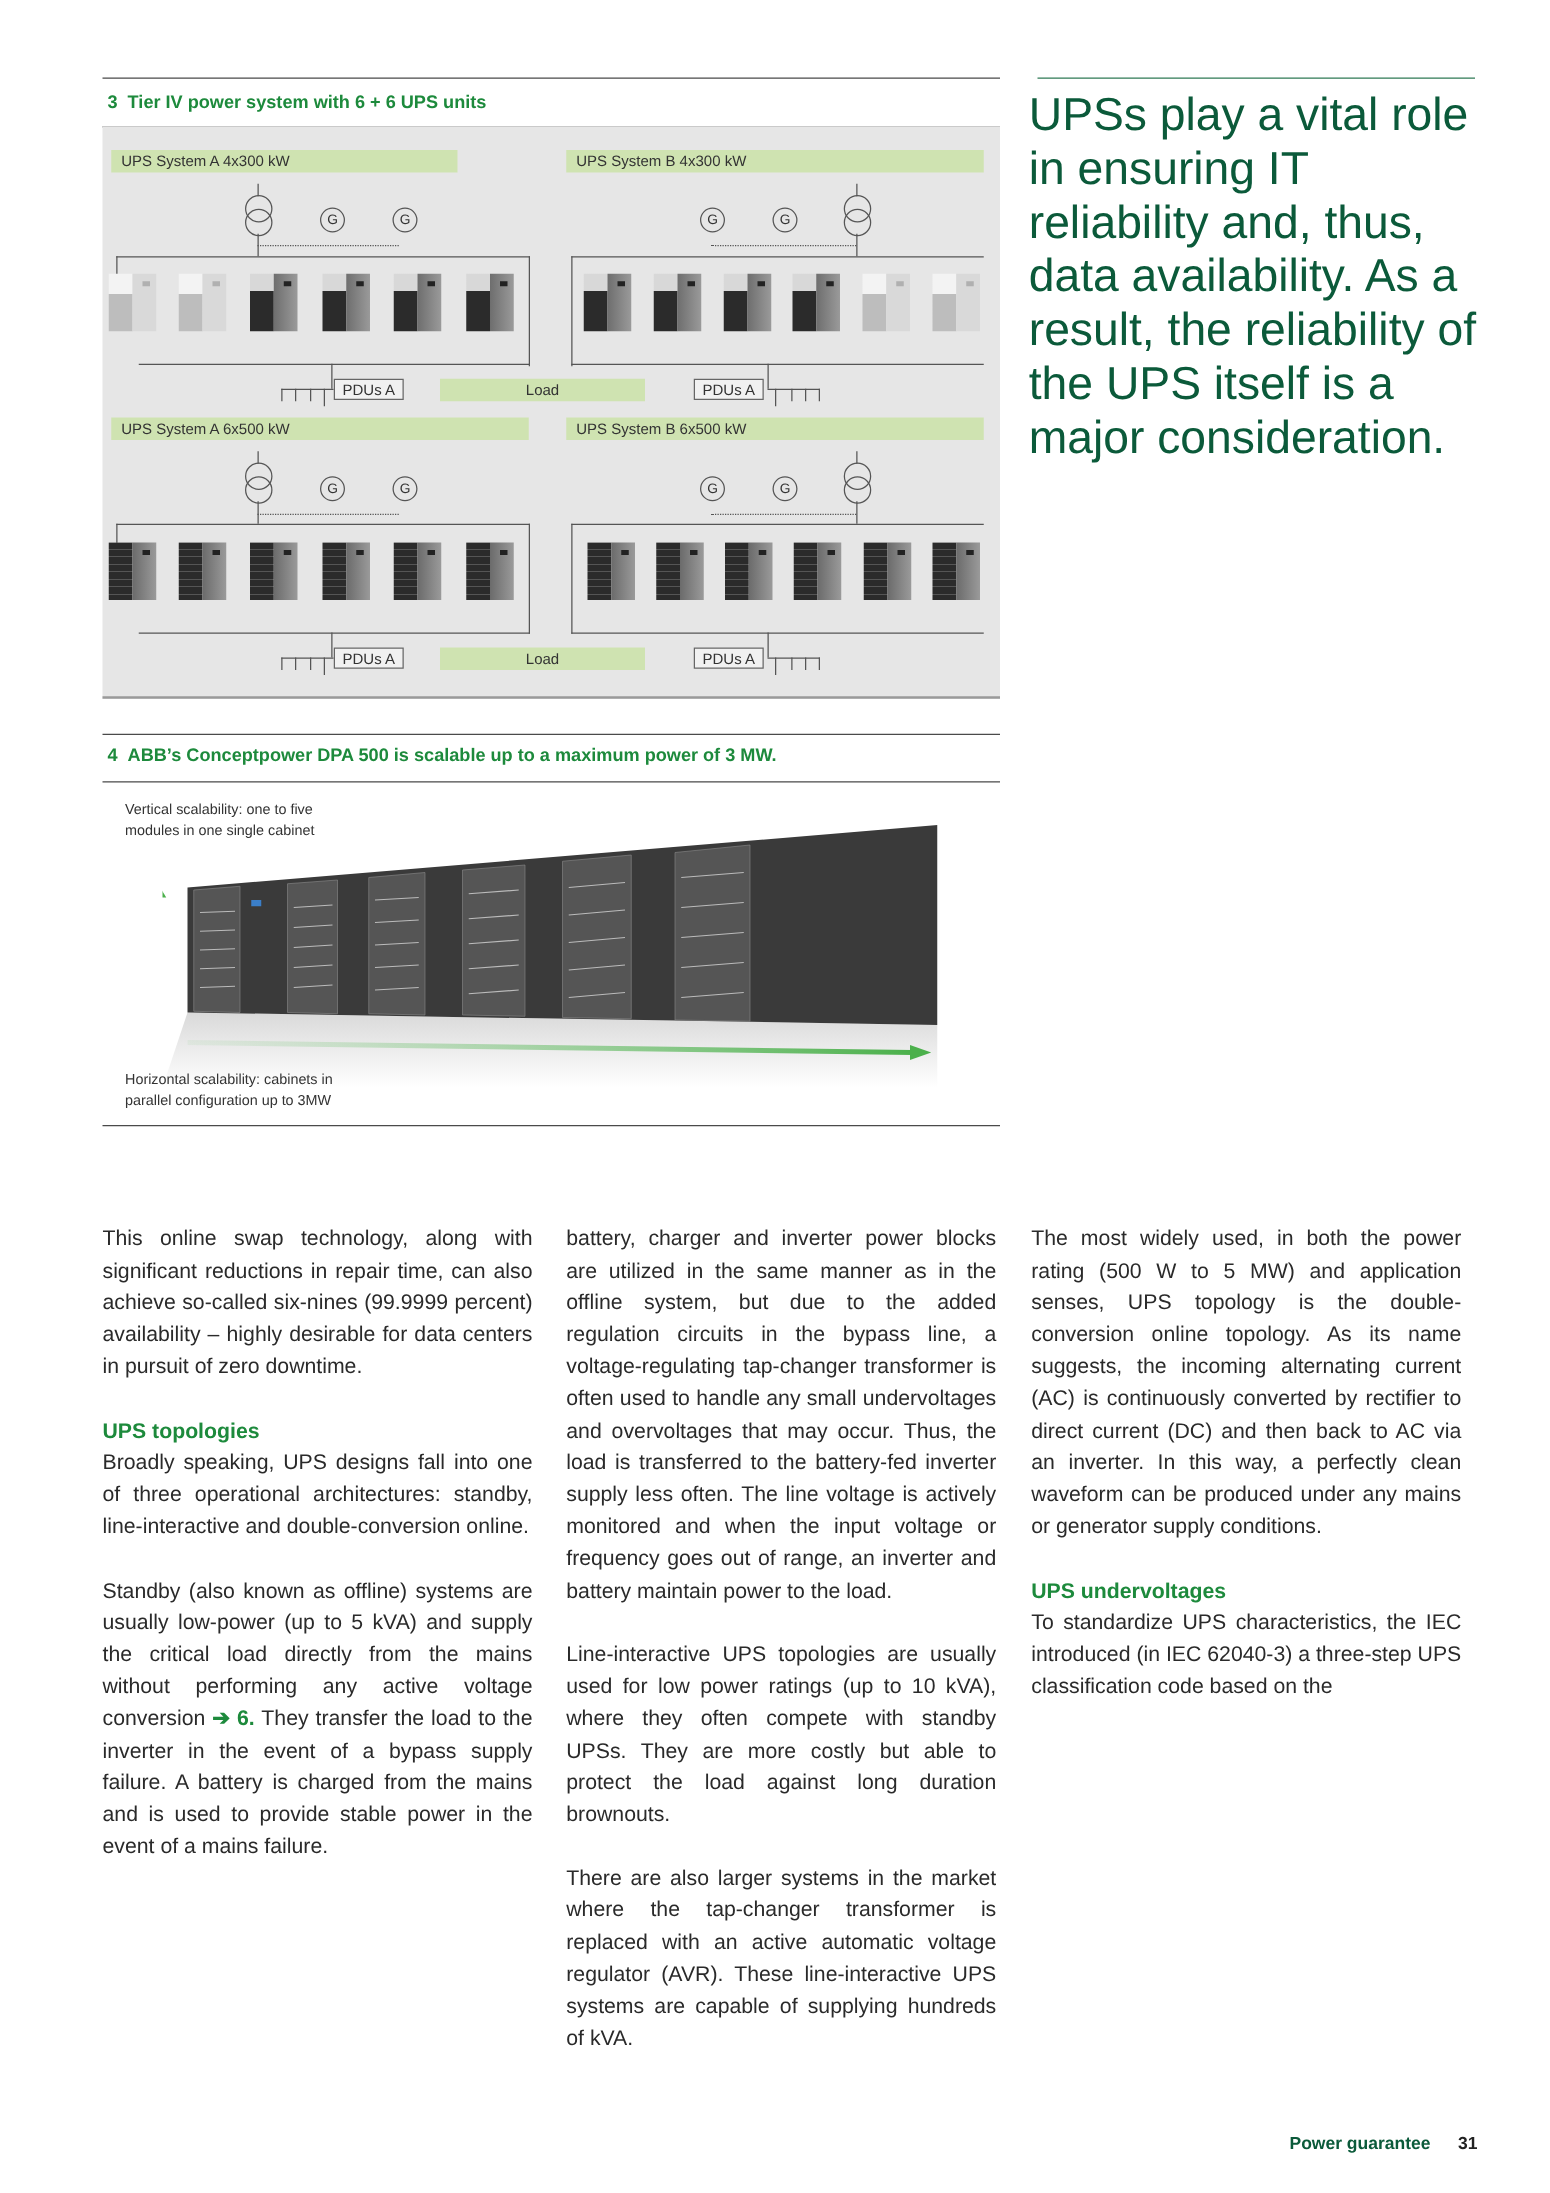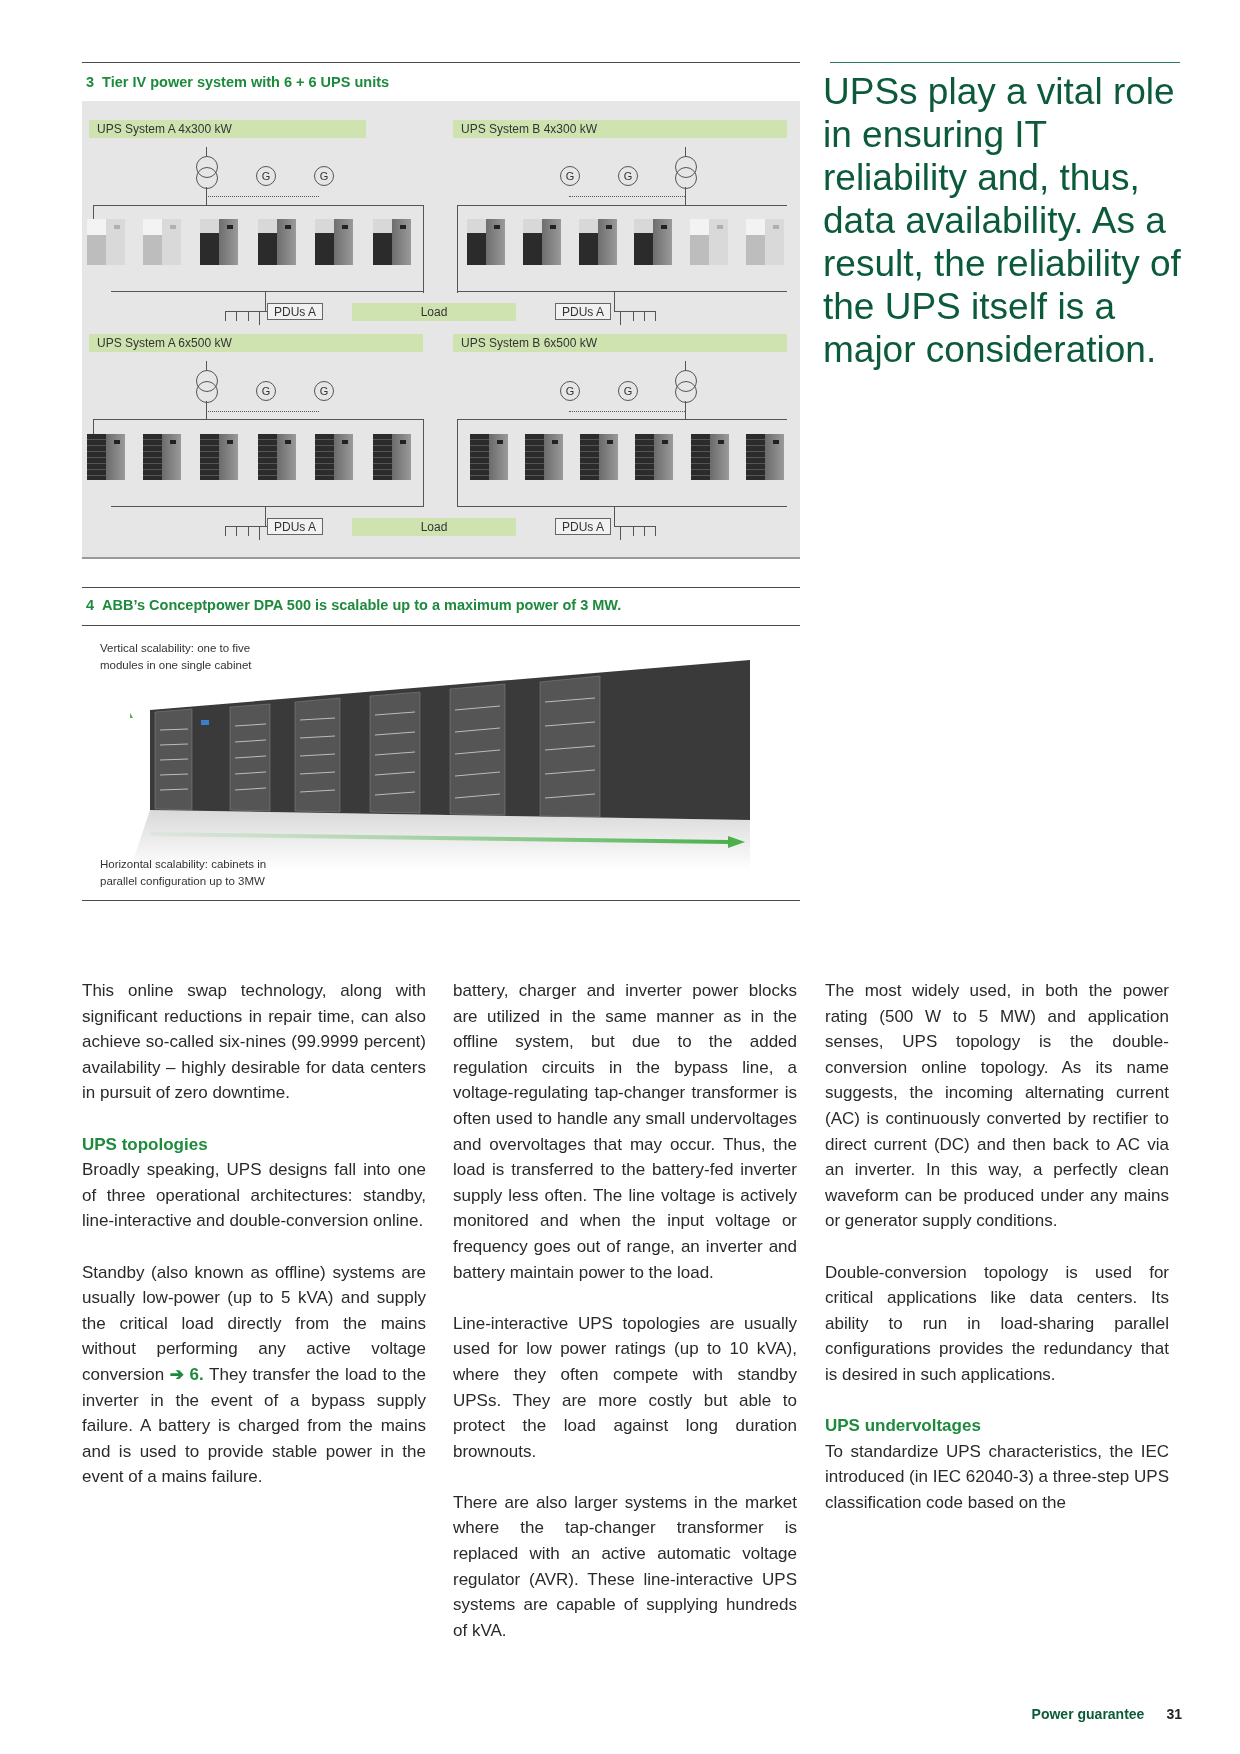--- a/index.html
+++ b/index.html
@@ -335,20 +335,19 @@
 </div>
 
 <div class="col" style="left:453px;">
   <p>battery, charger and inverter power blocks are utilized in the same manner as in the offline system, but due to the added regulation circuits in the bypass line, a voltage-regulating tap-changer transformer is often used to handle any small undervoltages and overvoltages that may occur. Thus, the load is transferred to the battery-fed inverter supply less often. The line voltage is actively monitored and when the input voltage or frequency goes out of range, an inverter and battery maintain power to the load.</p>
   <p>Line-interactive UPS topologies are usually used for low power ratings (up to 10 kVA), where they often compete with standby UPSs. They are more costly but able to protect the load against long duration brownouts.</p>
   <p>There are also larger systems in the market where the tap-changer transformer is replaced with an active automatic voltage regulator (AVR). These line-interactive UPS systems are capable of supplying hundreds of kVA.</p>
 </div>
 
 <div class="col" style="left:825px;">
   <p>The most widely used, in both the power rating (500 W to 5 MW) and application senses, UPS topology is the double-conversion online topology. As its name suggests, the incoming alternating current (AC) is continuously converted by rectifier to direct current (DC) and then back to AC via an inverter. In this way, a perfectly clean waveform can be produced under any mains or generator supply conditions.</p>
-  <p>Double-conversion topology is used for critical applications like data centers. Its ability to run in load-sharing parallel configurations provides the redundancy that is desired in such applications.</p>
   <h3>UPS undervoltages</h3>
   <p>To standardize UPS characteristics, the IEC introduced (in IEC 62040-3) a three-step UPS classification code based on the</p>
 </div>
 
 <div class="footer">
   <span class="sec">Power guarantee</span><span class="pg">31</span>
 </div>
 
 </body></html>

